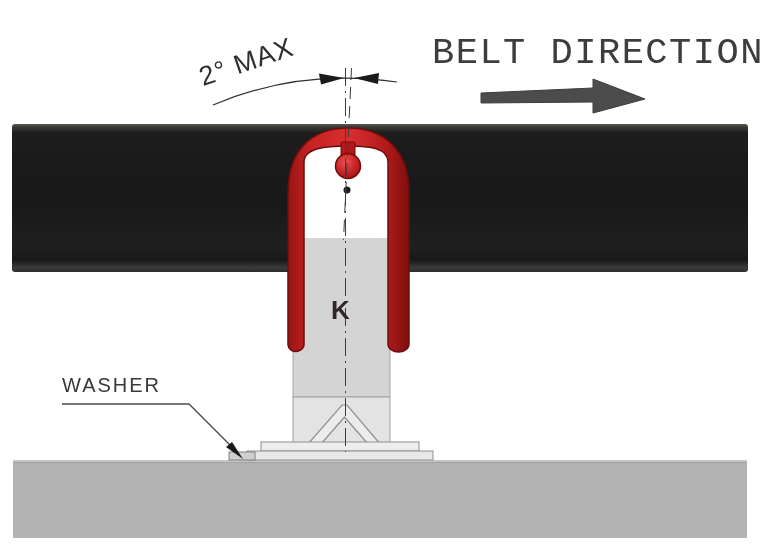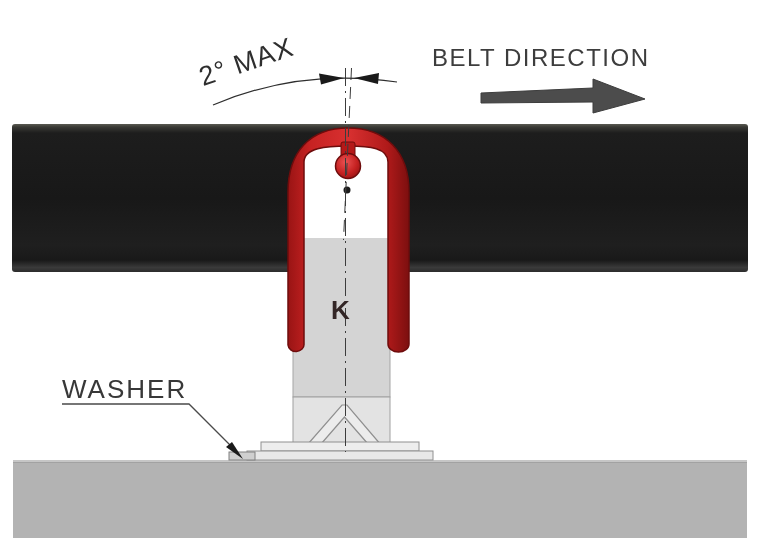--- a/index.html
+++ b/index.html
@@ -24,24 +24,24 @@
     box-shadow:inset 0 2px 0 #c6c6c6, inset 0 3px 0 #a2a2a2;
   }
   svg.diagram{position:absolute;left:0;top:0;}
   .lbl{position:absolute;color:var(--label-text);white-space:nowrap;}
   .lbl-angle{
     left:205px;top:62px;height:30px;line-height:30px;font-size:27px;
     letter-spacing:1px;color:#2e2e2e;
     transform:rotate(-19deg);transform-origin:left bottom;
   }
   .lbl-beltdir{
-    left:432px;top:44px;font-size:24px;letter-spacing:1.5px;color:#3d3d3d;
+    left:432px;top:32px;font-size:37px;letter-spacing:1.5px;color:#3d3d3d;font-family:Liberation Mono, monospace;
   }
   .lbl-washer{
-    left:62px;top:374px;font-size:26px;letter-spacing:2px;color:#383838;
+    left:62px;top:374px;font-size:20px;letter-spacing:2px;color:#383838;
   }
   .lbl-k{
     left:331px;top:295px;font-size:26px;font-weight:600;color:#332626;
     letter-spacing:0;
   }
 </style>
 </head>
 <body>
 
 <div id="stage">

